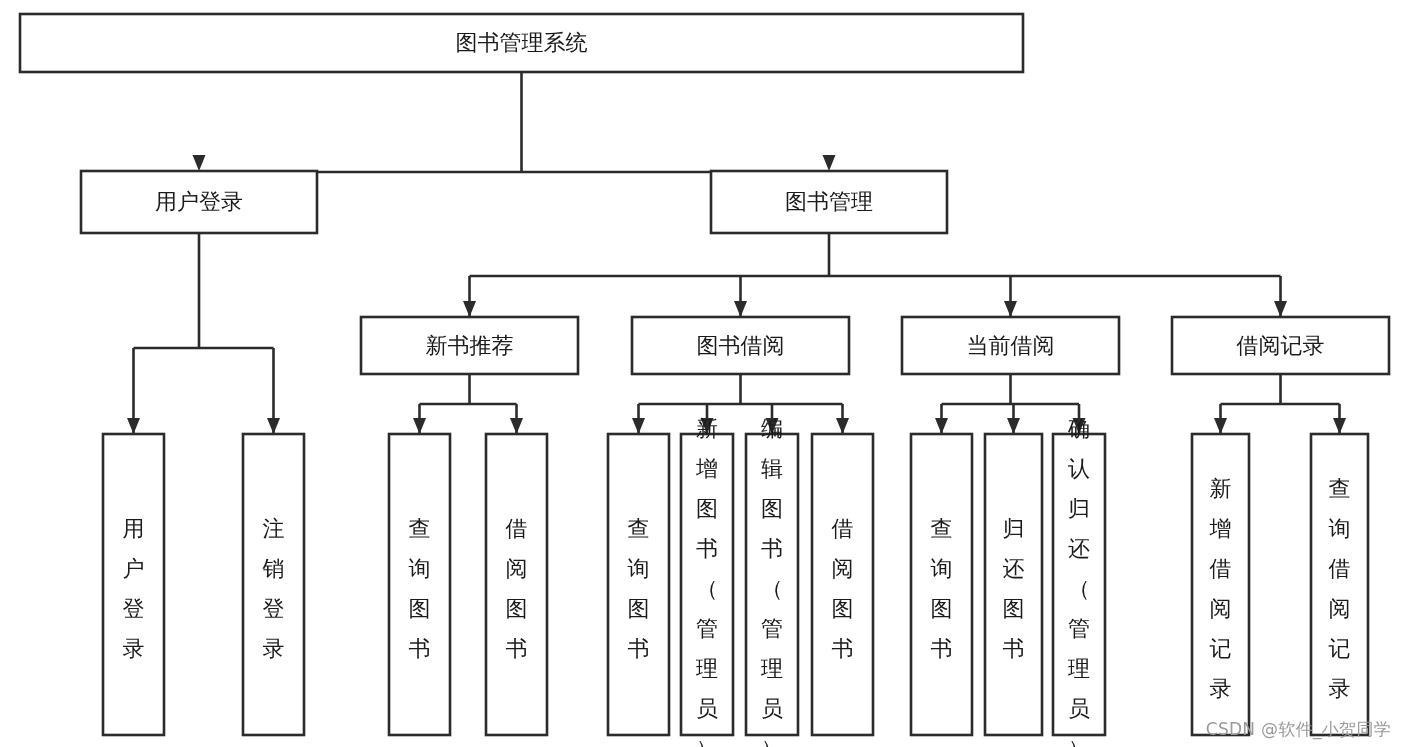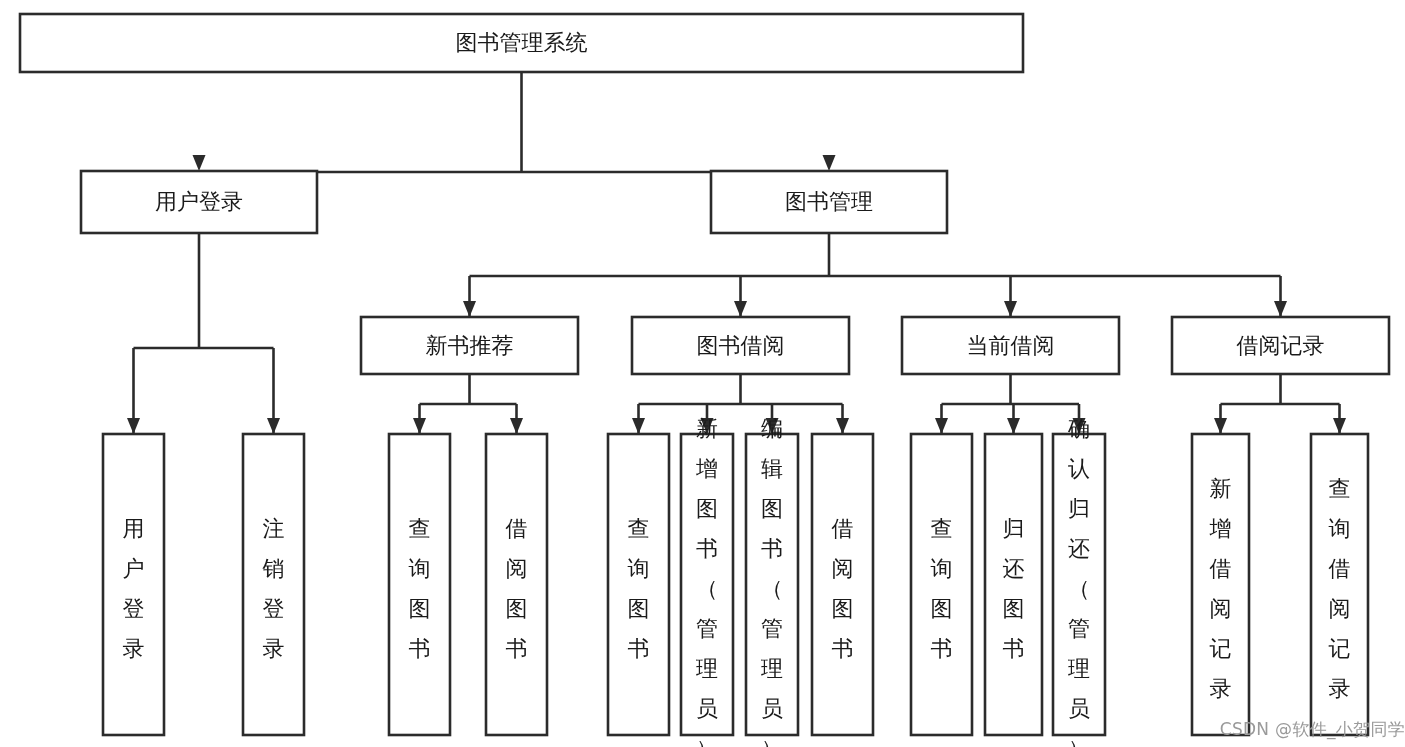--- a/index.html
+++ b/index.html
@@ -45,21 +45,21 @@
     dominant-baseline: middle;
   }
   .node-label-v {
     fill: #1a1a1a;
     font-family: "DejaVu Sans", "Liberation Sans", sans-serif;
     font-size: 22px;
     text-anchor: middle;
   }
   .watermark {
     position: absolute;
-    right: 0;
+    right: 14px;
     bottom: 6px;
     font-family: "DejaVu Sans", "Liberation Sans", sans-serif;
     font-size: 17px;
     color: #9a9a9a;
     white-space: nowrap;
     letter-spacing: 0.3px;
   }
 </style>
 </head>
 <body>

